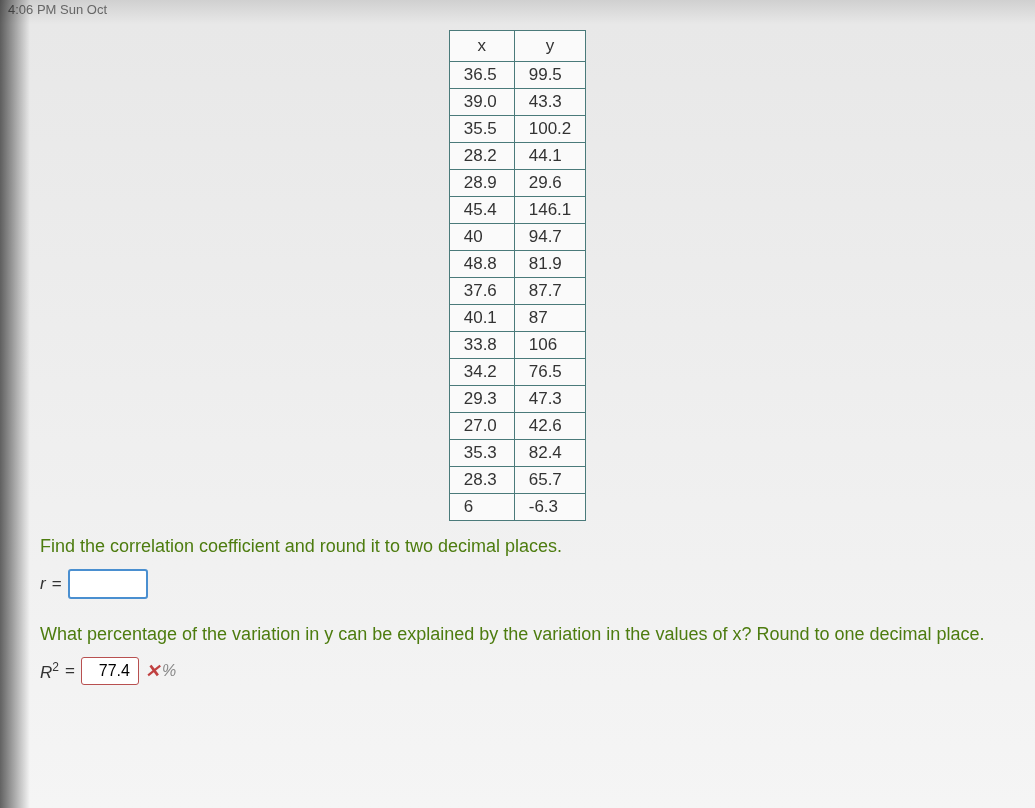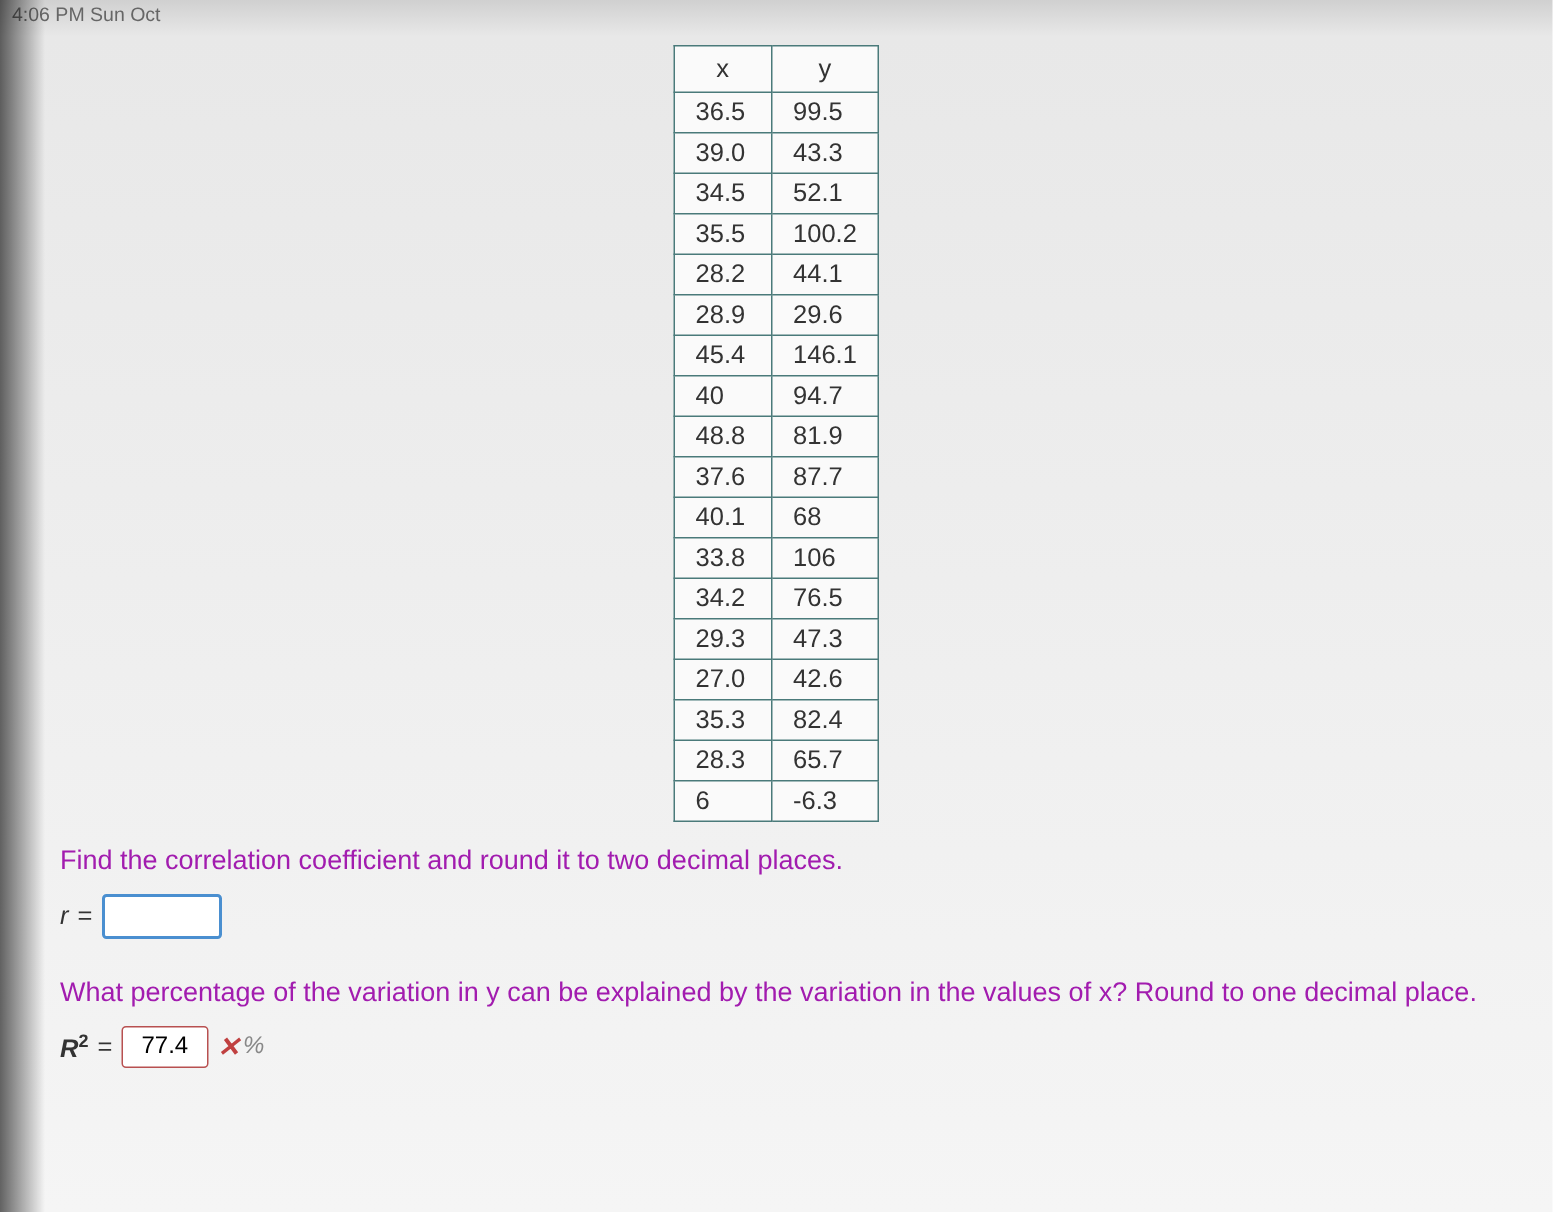--- a/index.html
+++ b/index.html
@@ -50,21 +50,21 @@
       min-width: 65px;
       font-weight: 400;
     }
     .data-table th {
       text-align: center;
       font-weight: 400;
       padding: 5px 14px;
     }
     .question-text {
       font-size: 18px;
-      color: #a21caf;
+      color: #4d7c0f;
       margin-bottom: 12px;
       font-weight: 400;
     }
     .answer-row {
       display: flex;
       align-items: center;
       margin-bottom: 25px;
       font-size: 17px;
       color: #333;
       font-style: italic;
@@ -83,36 +83,35 @@
       background: #fff;
     }
     .answer-input-filled {
       border: 1.5px solid #b85050;
       border-radius: 3px;
       padding: 4px 8px;
       width: 58px;
       height: 28px;
       font-size: 16px;
       background: #fff;
-      text-align: center;
+      text-align: right;
       margin-right: 6px;
     }
     .wrong-mark {
       color: #c04040;
       font-size: 18px;
       font-weight: bold;
       margin-right: 2px;
     }
     .percent-sign {
       color: #888;
       font-size: 16px;
     }
     .r-squared {
       font-style: italic;
-      font-weight: bold;
     }
     .superscript {
       font-size: 12px;
       vertical-align: super;
       font-style: normal;
     }
   </style>
 </head>
 <body>
 
@@ -135,24 +134,20 @@
     <tbody>
         <tr>
           <td>36.5</td>
           <td>99.5</td>
         </tr>
         <tr>
           <td>39.0</td>
           <td>43.3</td>
         </tr>
         <tr>
-          <td>34.5</td>
-          <td>52.1</td>
-        </tr>
-        <tr>
           <td>35.5</td>
           <td>100.2</td>
         </tr>
         <tr>
           <td>28.2</td>
           <td>44.1</td>
         </tr>
         <tr>
           <td>28.9</td>
           <td>29.6</td>
@@ -168,21 +163,21 @@
         <tr>
           <td>48.8</td>
           <td>81.9</td>
         </tr>
         <tr>
           <td>37.6</td>
           <td>87.7</td>
         </tr>
         <tr>
           <td>40.1</td>
-          <td>68</td>
+          <td>87</td>
         </tr>
         <tr>
           <td>33.8</td>
           <td>106</td>
         </tr>
         <tr>
           <td>34.2</td>
           <td>76.5</td>
         </tr>
         <tr>

